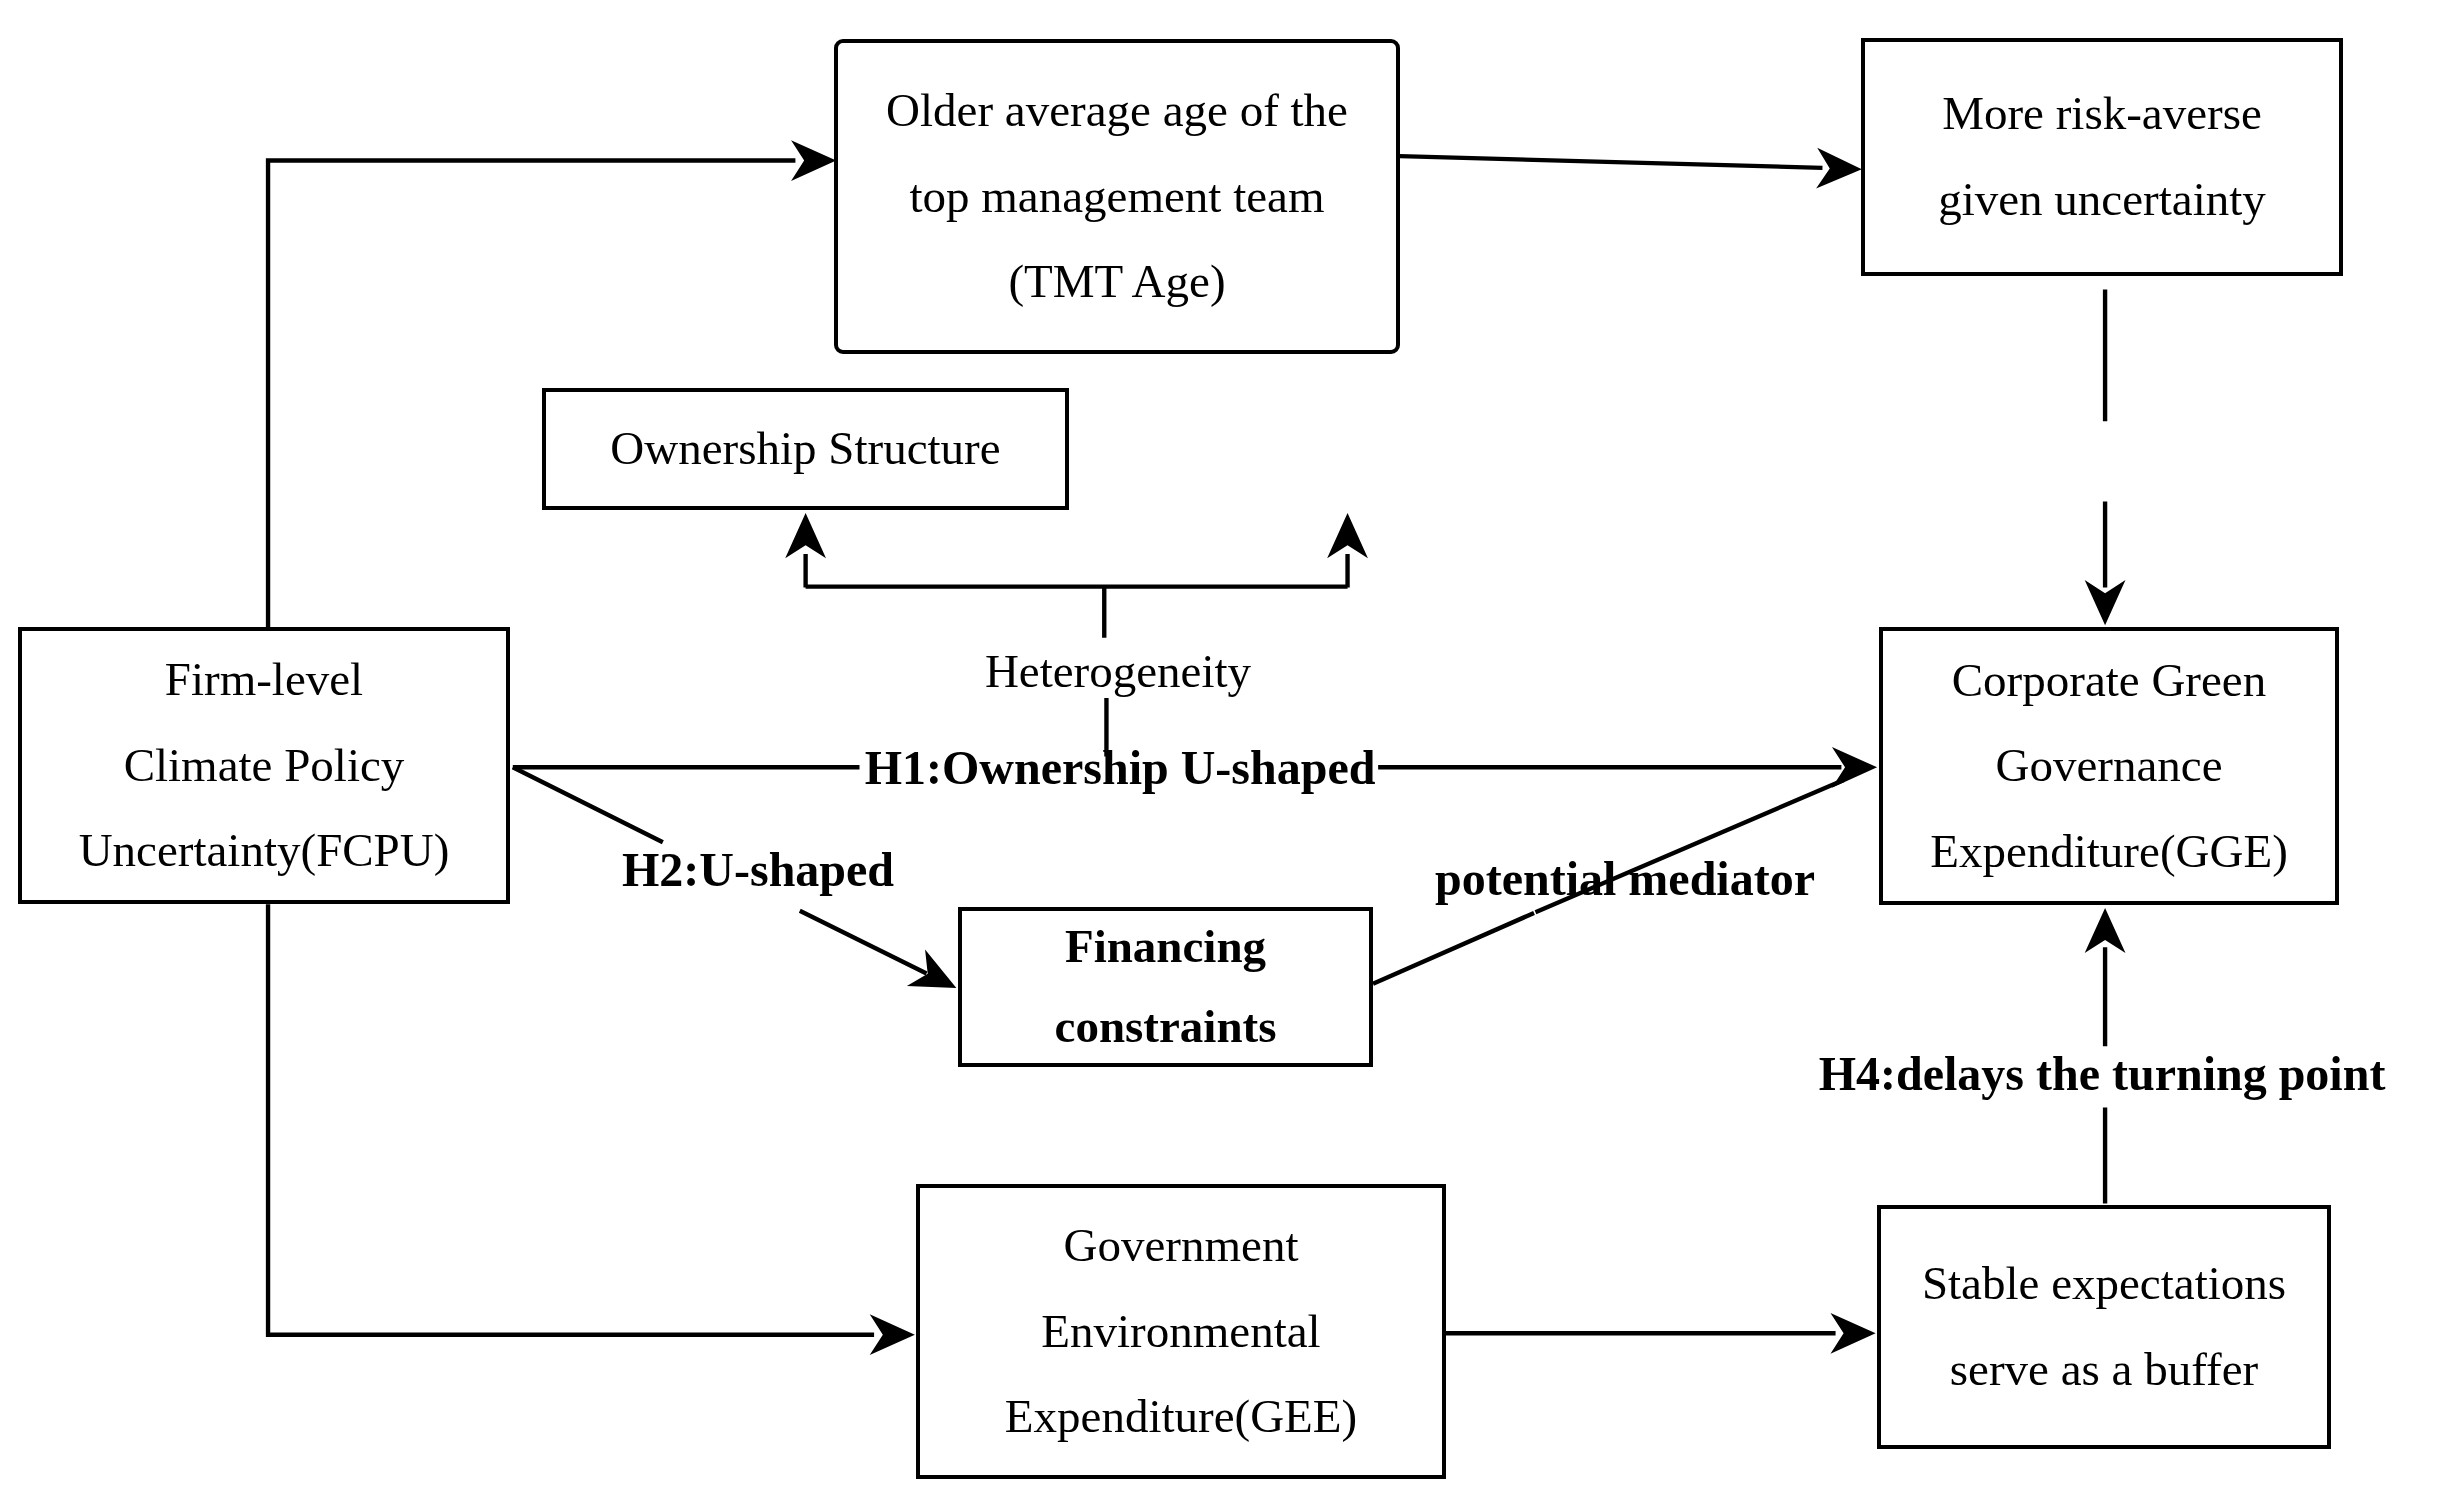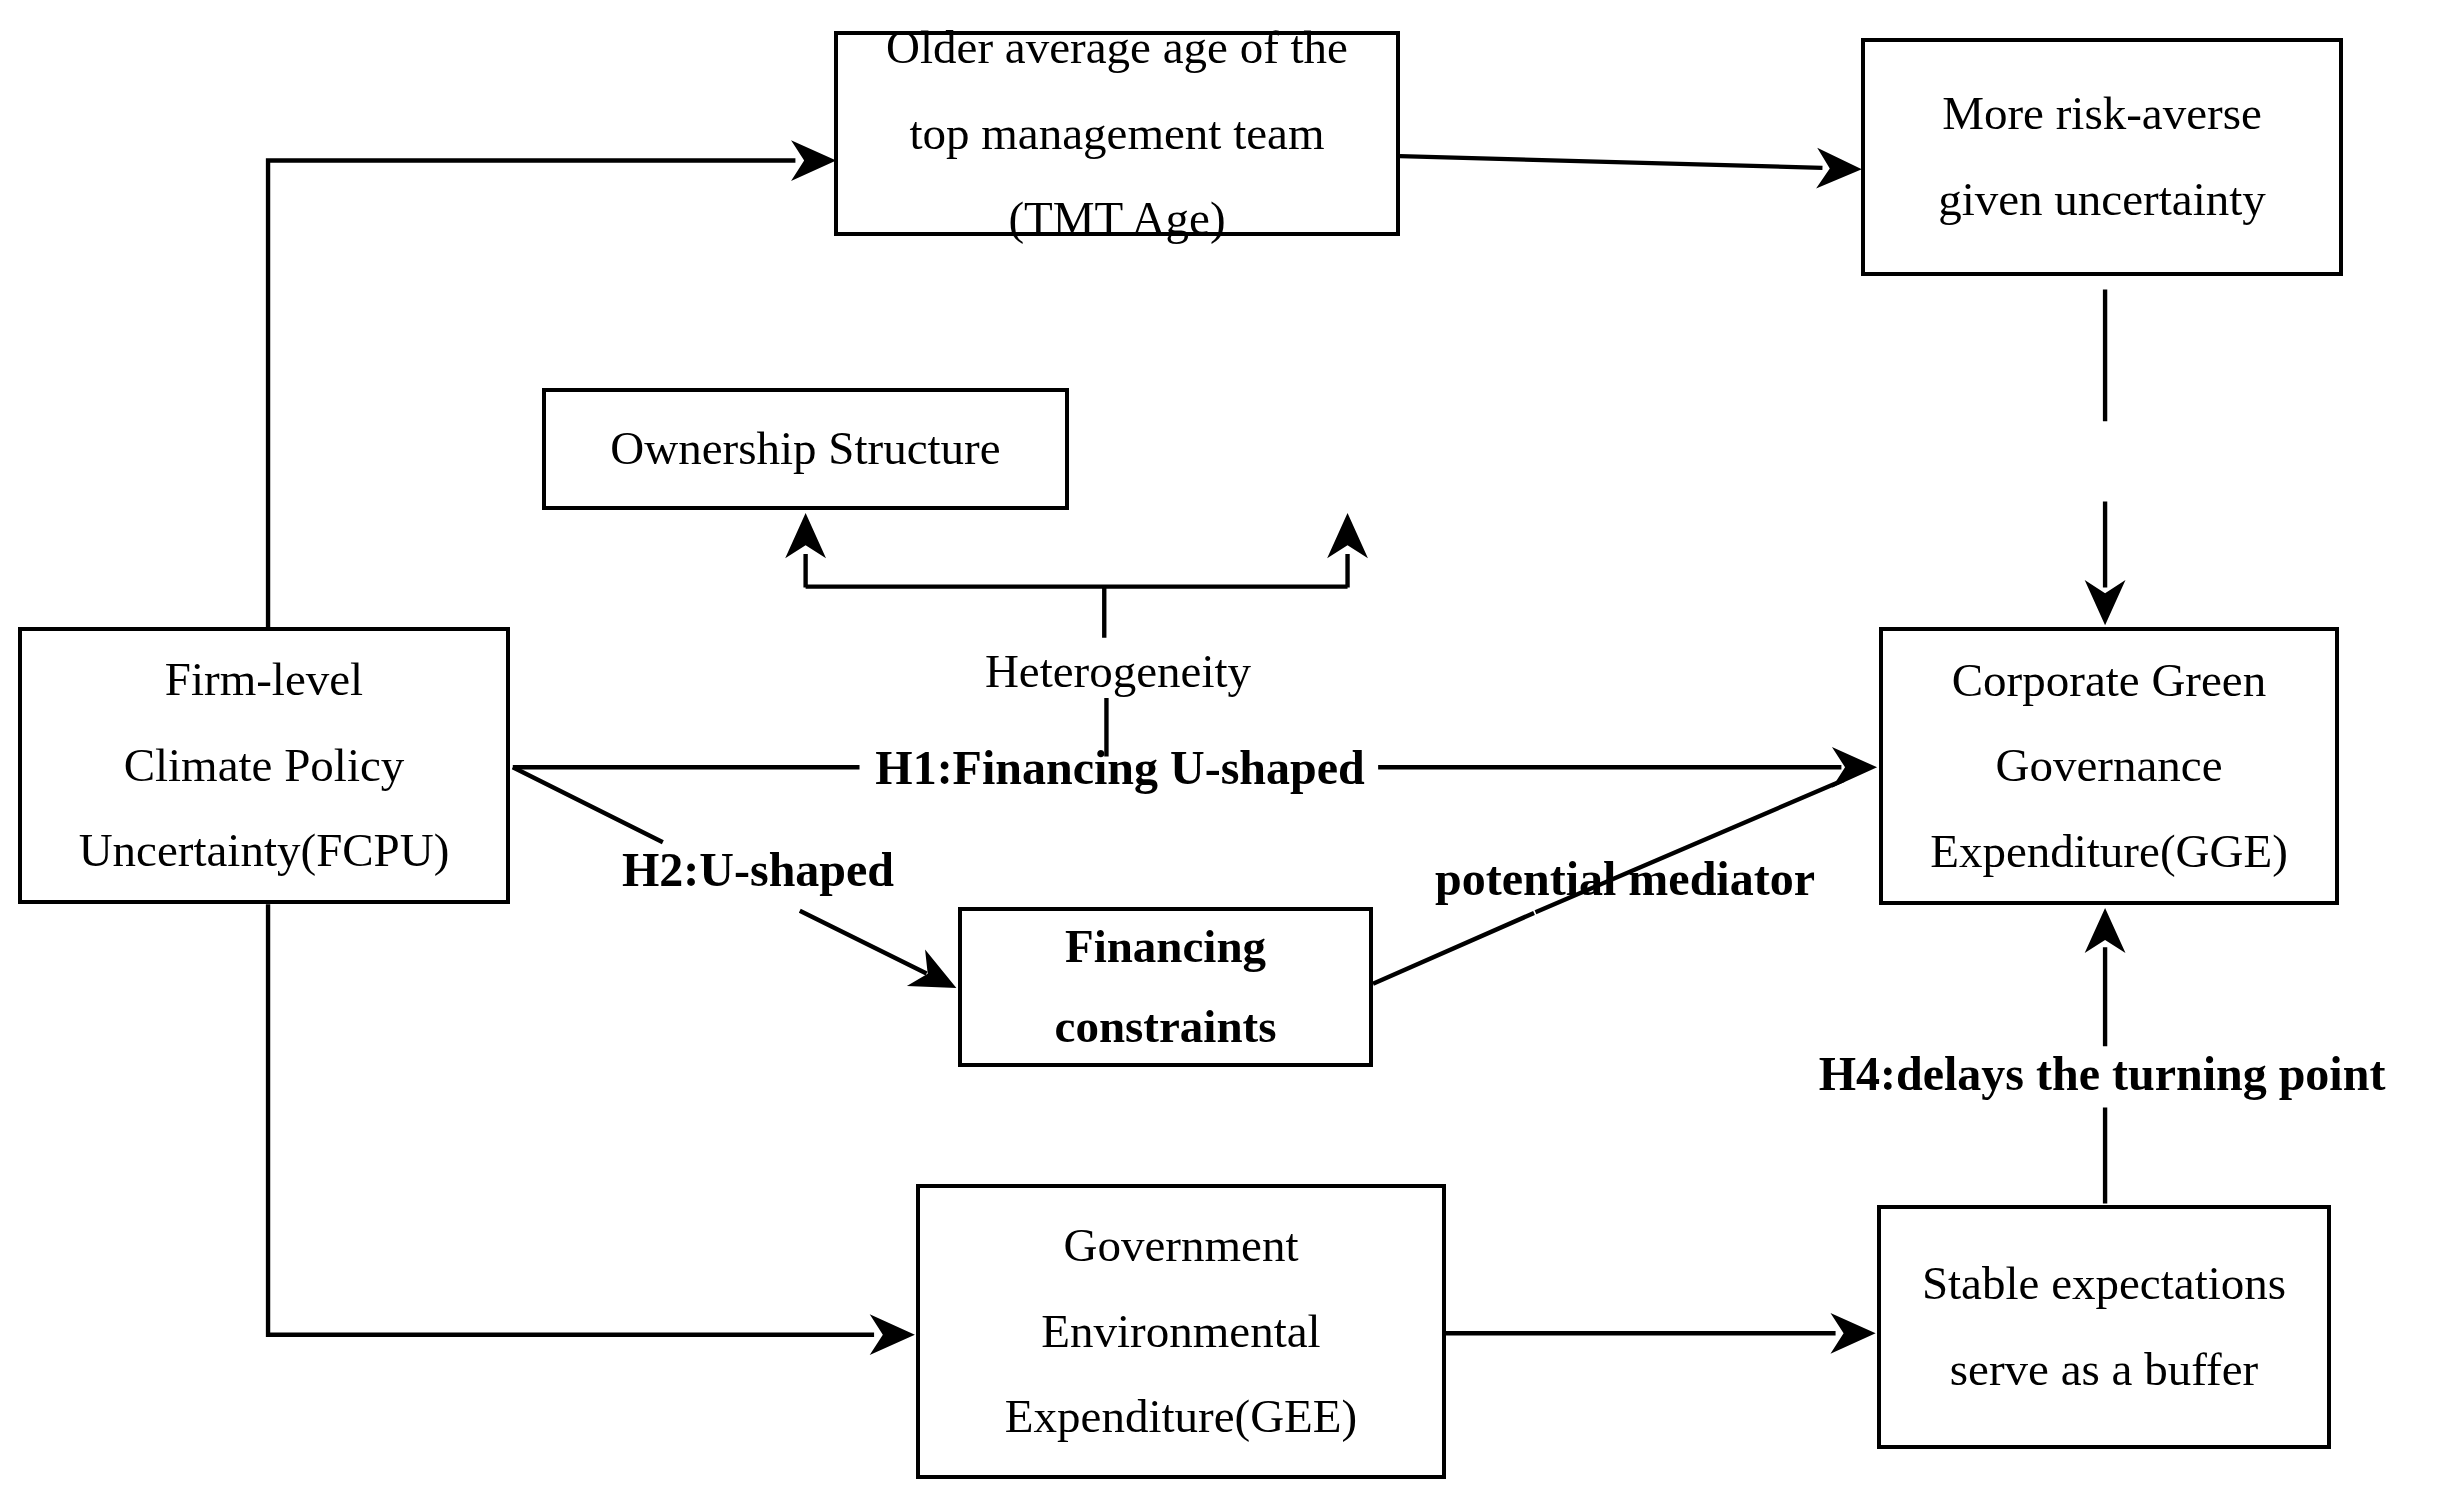--- a/index.html
+++ b/index.html
@@ -76,21 +76,21 @@
     <polygon class="head" points="0,0 -62,-28 -44,0 -62,28" transform="translate(2890,858) rotate(90)"></polygon>
     <polygon class="head" points="0,0 -62,-28 -44,0 -62,28" transform="translate(2577,1053)"></polygon>
     <polygon class="head" points="0,0 -62,-28 -44,0 -62,28" transform="translate(1313,1356) rotate(26.5)"></polygon>
     <polygon class="head" points="0,0 -62,-28 -44,0 -62,28" transform="translate(1256,1832)"></polygon>
     <polygon class="head" points="0,0 -62,-28 -44,0 -62,28" transform="translate(2575,1830)"></polygon>
     <polygon class="head" points="0,0 -62,-28 -44,0 -62,28" transform="translate(2890,1246) rotate(-90)"></polygon>
     <polygon class="head" points="0,0 -62,-28 -44,0 -62,28" transform="translate(1106,704) rotate(-90)"></polygon>
     <polygon class="head" points="0,0 -62,-28 -44,0 -62,28" transform="translate(1850,704) rotate(-90)"></polygon>
   </svg>
 
-  <div class="node" style="left:834px; top:31px; width:566px; height:205px;">Older average age of the
+  <div class="node" style="left:834px; top:39px; width:566px; height:315px;border-radius:9px;">Older average age of the
 top management team
 (TMT Age)</div>
 
   <div class="node" style="left:1861px; top:38px; width:482px; height:238px;">More risk-averse
 given uncertainty</div>
 
   <div class="node" style="left:542px; top:388px; width:527px; height:122px;">Ownership Structure</div>
 
 
   <div class="node" style="left:18px; top:627px; width:492px; height:277px;">Firm-level
@@ -106,21 +106,21 @@
 
   <div class="node" style="left:916px; top:1184px; width:530px; height:295px;">Government
 Environmental
 Expenditure(GEE)</div>
 
   <div class="node" style="left:1877px; top:1205px; width:454px; height:244px;">Stable expectations
 serve as a buffer</div>
 
   <div class="lbl normal" style="left:1118px; top:671px;">Heterogeneity</div>
 
-  <div class="lbl" style="left:1120px; top:768px;">H1:Financing U-shaped</div>
+  <div class="lbl" style="left:1120px; top:768px;">H1:Ownership U-shaped</div>
 
   <div class="lbl" style="left:758px; top:870px;">H2:U-shaped</div>
 
 
   <div class="lbl" style="left:2102px; top:1074px;">H4:delays the turning point</div>
 
   <div class="lbl" style="left:1625px; top:879px;">potential mediator</div>
 
 </div>
 

